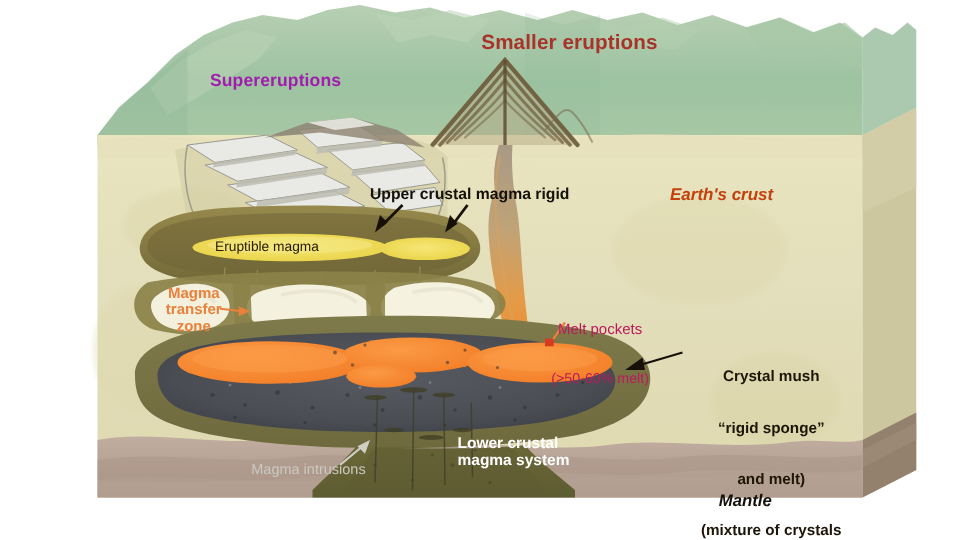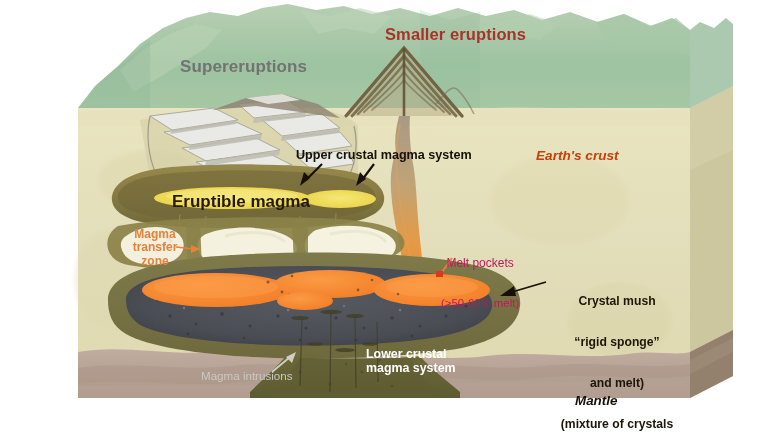--- a/index.html
+++ b/index.html
@@ -22,23 +22,23 @@
   #figure svg {
     display: block;
   }
   .lbl {
     position: absolute;
     white-space: pre;
     line-height: 1.12;
     font-family: "Liberation Sans", sans-serif;
   }
   .lbl-supereruptions {
-    left: 180px; top: 57px;
-    font-size: 17px; font-weight: 700;
-    color: #737373;
+    left: 168px; top: 57px;
+    font-size: 14px; font-weight: 700;
+    color: #a21caf;
     letter-spacing: 0.1px;
   }
   .lbl-smaller {
     left: 358px; top: 25px;
     font-size: 16.5px; font-weight: 700;
     color: #a8332a;
     letter-spacing: 0.1px;
     margin-left: 27px;
   }
   .lbl-upper-crustal {
@@ -46,21 +46,21 @@
     font-size: 12.6px; font-weight: 700;
     color: #151008;
   }
   .lbl-earths-crust {
     left: 536px; top: 148px;
     font-size: 13.6px; font-weight: 700; font-style: italic;
     color: #c2410c;
   }
   .lbl-eruptible {
     left: 172px; top: 192px;
-    font-size: 17px; font-weight: 700;
+    font-size: 11px; font-weight: 400;
     color: #241a07;
     text-align: center;
   }
   .lbl-magma-transfer {
     left: 122px; top: 228px;
     font-size: 12px; font-weight: 700;
     color: #e8813c;
     text-align: center;
     width: 66px;
   }
@@ -440,21 +440,21 @@
       <g>
         <path d="M272,372 L290,357" stroke="#cfcfc6" stroke-width="1.8"></path>
         <path d="M296,352 L286,357 L292,363 Z" fill="#cfcfc6"></path>
       </g>
     </g>
 
   </svg>
 
   <div class="lbl lbl-supereruptions">Supereruptions</div>
   <div class="lbl lbl-smaller">Smaller eruptions</div>
-  <div class="lbl lbl-upper-crustal">Upper crustal magma system</div>
+  <div class="lbl lbl-upper-crustal">Upper crustal magma rigid</div>
   <div class="lbl lbl-earths-crust">Earth's crust</div>
   <div class="lbl lbl-eruptible">Eruptible magma</div>
   <div class="lbl lbl-magma-transfer">Magma
 transfer
 zone</div>
 
   <div class="lbl lbl-melt-pockets">
     <div>Melt pockets</div>
     <div class="sub">(&gt;50-60% melt)</div>
   </div>

